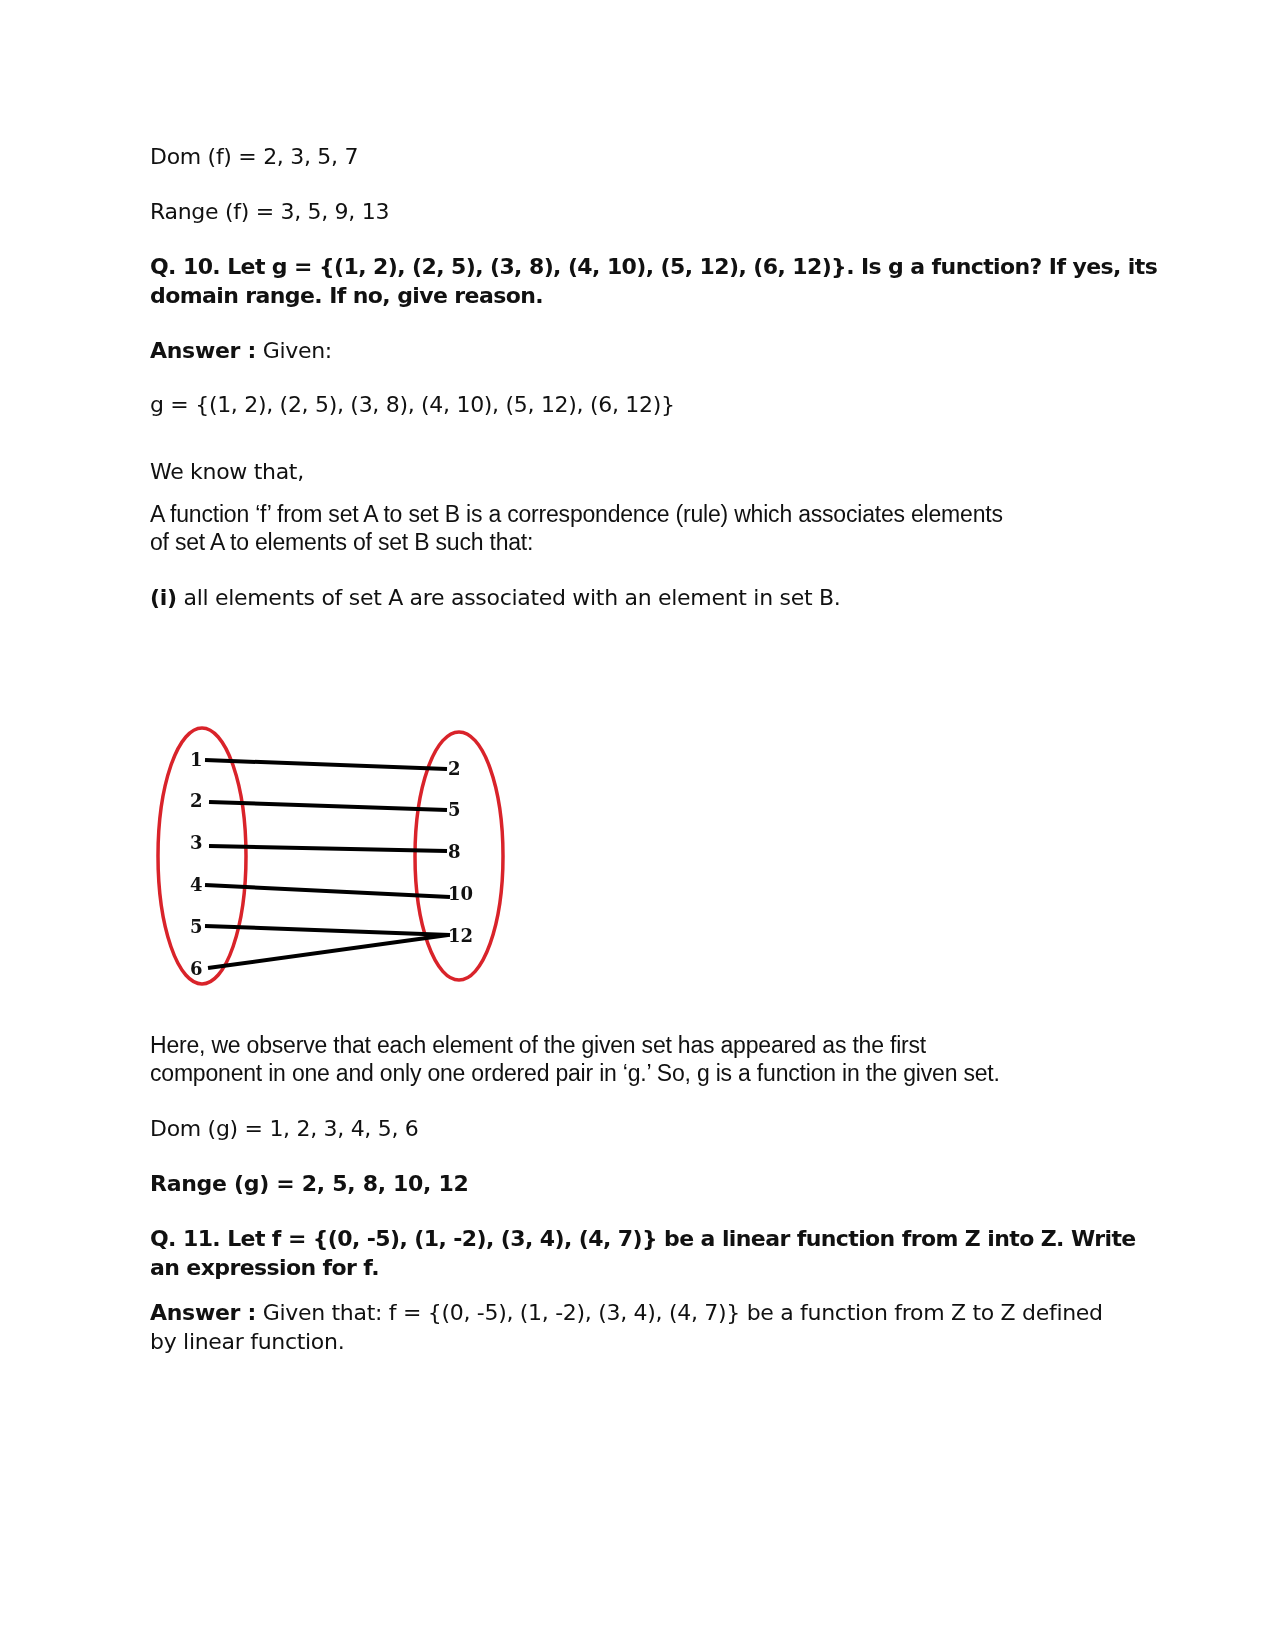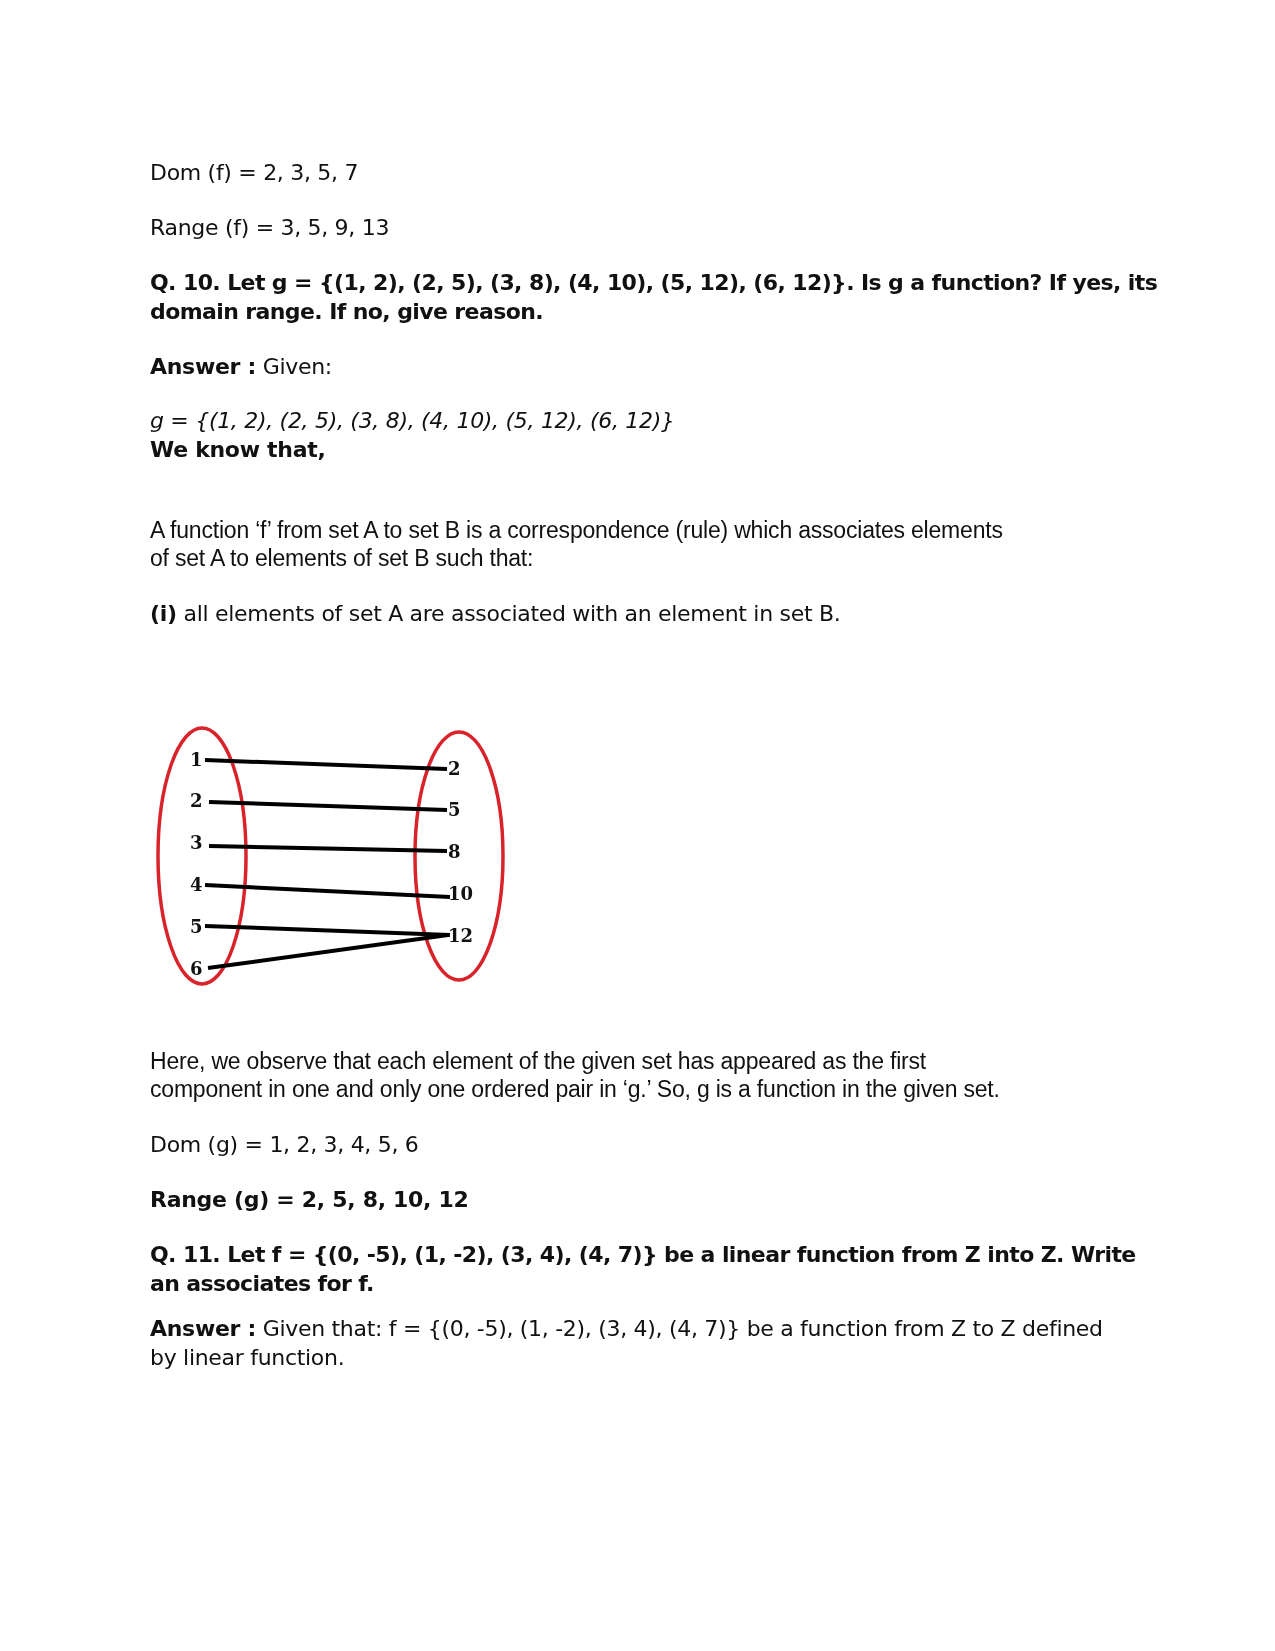--- a/index.html
+++ b/index.html
@@ -3,21 +3,20 @@
 <meta charset="utf-8">
 <style>
   html, body { margin: 0; padding: 0; background: #ffffff; }
   body { width: 1275px; height: 1651px; position: relative; overflow: hidden; color: #111; }
   .page { position: absolute; left: 0; top: 0; width: 1275px; height: 1651px; background: #fff; }
   .line {
     position: absolute; left: 150px;
     font-family: "DejaVu Sans", sans-serif;
     font-size: 22px; line-height: 29px; white-space: nowrap;
     letter-spacing: -0.3px;
-    margin-top: 16px;
   }
   .cond { font-family: "Liberation Sans", sans-serif; font-size: 23px; letter-spacing: -0.2px; }
   .bold { font-weight: bold; }
   .q { font-family: "DejaVu Sans", sans-serif; font-weight: bold; font-size: 22px; letter-spacing: -0.6px; }
   .diagram { position: absolute; left: 150px; top: 720px; width: 400px; height: 320px; }
   .diagram svg { display: block; }
   .lbl { font-family: "DejaVu Serif", serif; font-weight: bold; font-size: 18px; fill: #111; }
 </style>
 </head>
 <body>
@@ -27,22 +26,22 @@
   <div class="line" style="top:142px;">Dom (f) = 2, 3, 5, 7</div>
   <div class="line" style="top:197px;">Range (f) = 3, 5, 9, 13</div>
 
   <div class="line q" style="top:252px;">Q. 10. Let g = {(1, 2), (2, 5), (3, 8), (4, 10), (5, 12), (6, 12)}. Is g a function?  If yes, its</div>
   <div class="line q" style="top:281px;">domain range. If no, give reason.</div>
 
   <div class="line" style="top:336px;">
     <span class="bold">Answer :</span><span> Given:</span>
   </div>
 
-  <div class="line" style="top:390px;font-style:italic;">g = {(1, 2), (2, 5), (3, 8), (4, 10), (5, 12), (6, 12)}</div>
-  <div class="line" style="top:419px;font-weight:bold;">We know that,</div>
+  <div class="line" style="top:390px;">g = {(1, 2), (2, 5), (3, 8), (4, 10), (5, 12), (6, 12)}</div>
+  <div class="line" style="top:457px;">We know that,</div>
 
   <div class="line cond" style="top:500px;">A function ‘f’ from set A to set B is a correspondence (rule) which associates elements</div>
   <div class="line cond" style="top:528px;">of set A to elements of set B such that:</div>
 
   <div class="line" style="top:583px;">
     <span class="bold">(i)</span><span> all elements of set A are associated with an element in set B.</span>
   </div>
 
   <div class="diagram">
     <svg width="400" height="320" viewBox="0 0 400 320">
@@ -74,21 +73,21 @@
     </svg>
   </div>
 
   <div class="line cond" style="top:1031px;">Here, we observe that each element of the given set has appeared as the first</div>
   <div class="line cond" style="top:1059px;">component in one and only one ordered pair in ‘g.’ So, g is a function in the given set.</div>
 
   <div class="line" style="top:1114px;">Dom (g) = 1, 2, 3, 4, 5, 6</div>
   <div class="line" style="top:1169px;font-weight:bold;">Range (g) = 2, 5, 8, 10, 12</div>
 
   <div class="line q" style="top:1224px;">Q. 11. Let f = {(0, -5), (1, -2), (3, 4), (4, 7)} be a linear function from Z into Z. Write</div>
-  <div class="line q" style="top:1253px;">an associates for f.</div>
+  <div class="line q" style="top:1253px;">an expression for f.</div>
 
   <div class="line" style="top:1298px;">
     <span class="bold">Answer :</span><span> Given that: f = {(0, -5), (1, -2), (3, 4), (4, 7)} be a function from Z to Z defined</span>
   </div>
   <div class="line" style="top:1327px;text-align:center;">by linear function.</div>
 
 
 </div>
 
 </body></html>

